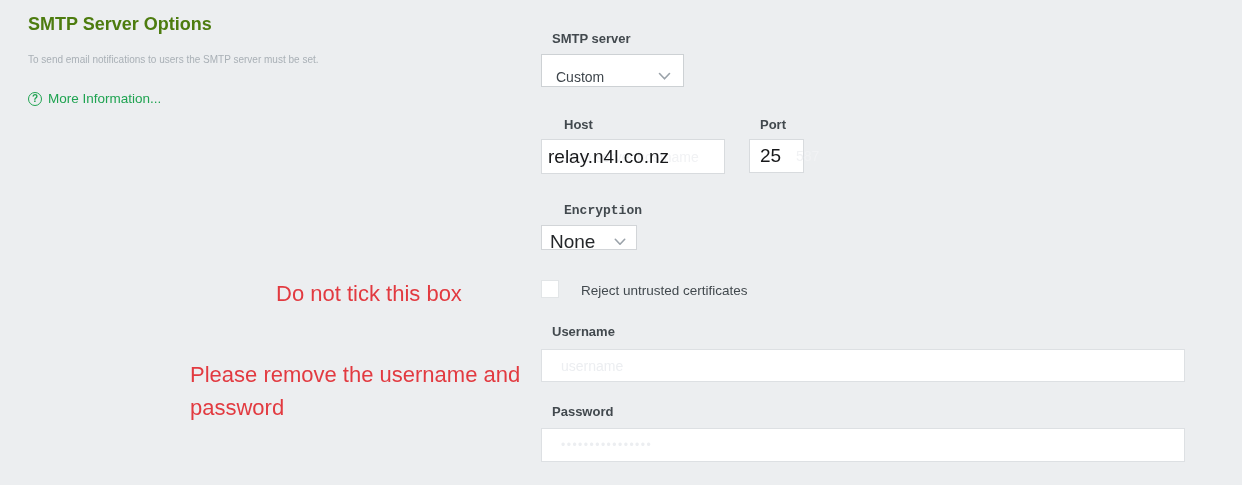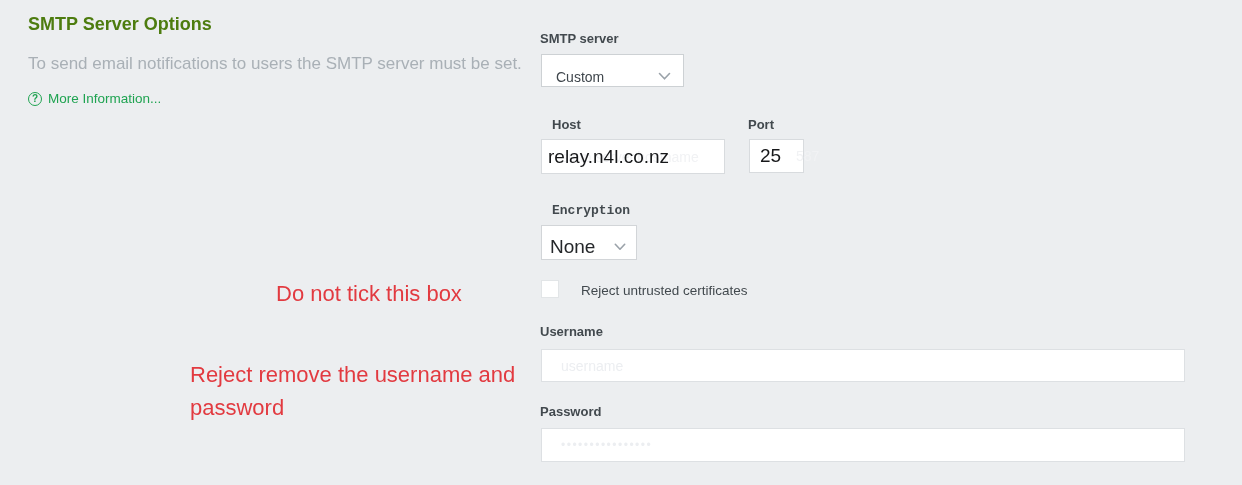--- a/index.html
+++ b/index.html
@@ -11,35 +11,35 @@
     font-family:"Liberation Sans", sans-serif;
     overflow:hidden;
   }
   
   .page-title {
     position:absolute; left:28px; top:14px;
     font-size:18px; font-weight:700; color:#4d7c0f;
   }
   .page-subtitle {
     position:absolute; left:28px; top:54px;
-    font-size:17px; color:#a9b0b6;
+    font-size:10px; color:#a9b0b6;
   }
   .more-info {
     position:absolute; left:28px; top:91px;
     display:flex; align-items:center; gap:6px;
     font-size:13.5px; color:#1fa351; text-decoration:none; cursor:pointer;
   }
   .help-icon {
     display:inline-flex; align-items:center; justify-content:center;
     width:14px; height:14px; border:1.6px solid #1fa351; border-radius:50%;
     font-size:10px; font-weight:700; color:#1fa351; line-height:1;
   }
   
   .field-label {
-    position:absolute; font-size:13px; font-weight:700; color:#42494e;
+    position:absolute; font-size:13px; font-weight:700; color:#42494e;margin-left:12px;
   }
   
   .select-box {
     position:absolute; background:#ffffff; border:1px solid #cdd1d4;
     display:flex; align-items:center; cursor:pointer;
   }
   .select-box .chev { display:inline-flex; }
   
   .input-box {
     position:absolute; background:#ffffff; border:1px solid #d8dbde;
@@ -104,34 +104,34 @@
     <span class="typed-value" style="left:6px;">relay.n4l.co.nz</span>
   </div>
 
   <div class="field-label" style="left:748px; top:117px;">Port</div>
   <div class="input-box" style="left:749px; top:139px; width:55px; height:34px;">
     <span class="ghost" style="left:46px; font-size:14px;">587</span>
     <span class="typed-value" style="left:10px;">25</span>
   </div>
 
   <div class="field-label" style="left:552px; top:203px;font-family:Liberation Mono, monospace;">Encryption</div>
-  <div class="select-box" style="left:541px; top:225px; width:96px; height:35px; padding:8px 10px 0 8px; border-color:#d2d5d8; justify-content:space-between;">
+  <div class="select-box" style="left:541px; top:225px; width:96px; height:25px; padding:8px 10px 0 8px; border-color:#d2d5d8; justify-content:space-between;">
     <span style="font-size:19px; color:#24272a;">None</span>
     <span class="chev">
       <svg width="12" height="8" viewBox="0 0 12 8">
           <path d="M1.3 1.3 L6 6.2 L10.7 1.3" stroke="#9aa2a9" stroke-width="1.6" fill="none" stroke-linecap="round" stroke-linejoin="round"></path>
         </svg>
     </span>
   </div>
 
   <div class="checkbox"></div>
   <div class="checkbox-label">Reject untrusted certificates</div>
 
   <div class="field-label" style="left:540px; top:324px;">Username</div>
   <input class="wide-input" style="top: 349px; height: 33px;" type="text" placeholder="username">
 
   <div class="field-label" style="left:540px; top:404px;">Password</div>
   <input class="wide-input pw" style="top: 428px; height: 34px;" type="text" placeholder="••••••••••••••••">
 
   <div class="annotation" style="left:276px; top:277px;">Do not tick this box</div>
-  <div class="annotation" style="left:190px; top:358px; width:348px;">Reject remove the username and password</div>
+  <div class="annotation" style="left:190px; top:358px; width:348px;">Please remove the username and password</div>
 
 </div>
 
 </body></html>

